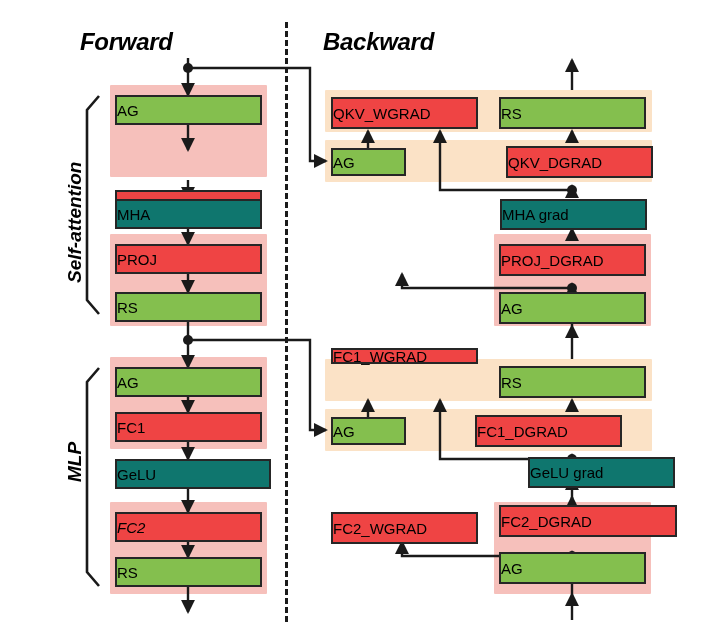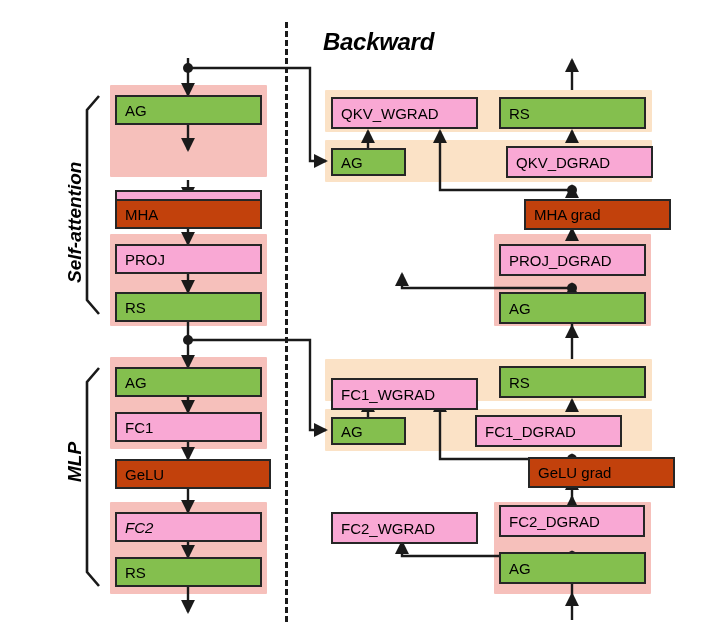--- a/index.html
+++ b/index.html
@@ -38,40 +38,40 @@
     border-radius: 1px;
   }
   .band.pink  { background: #f6c0bb; }
   .band.peach { background: #fbe2c6; }
   .node {
     position: absolute;
     box-sizing: border-box;
     border: 2px solid #262626;
     display: flex;
     align-items: center;
-    padding-left: 8px;
     font-size: 15px;
     color: #000000;
     line-height: 1;
     white-space: nowrap;
   }
   .node.green { background: #84bf4e; }
-  .node.blue  { background: #f9a8d4; }
-  .node.white { background: #c2410c; }
+  .node.blue  { background: #ef4444; }
+  .node.white { background: #0f766e; }
   #wires { position: absolute; left: 0; top: 0; }
   .divider {
     position: absolute;
     border-left: 3px dashed #1a1a1a;
   }
 </style>
 </head>
 <body>
 
 <div id="canvas">
 
+  <div class="hdr" style="left:80px; top:28px;">Forward</div>
   <div class="hdr" style="left:323px; top:28px;">Backward</div>
 
   <div class="divider" style="left:285px; top:22px; height:600px;"></div>
 
   <div class="side-label" style="left:64px; top:283px; transform:rotate(-90deg);">Self-attention</div>
   <div class="side-label" style="left:64px; top:482px; transform:rotate(-90deg);">MLP</div>
 
   <div class="band pink" style="left:110px; top:85px;  width:157px; height:92px;"></div>
   <div class="band pink" style="left:110px; top:234px; width:157px; height:92px;"></div>
 
@@ -170,29 +170,29 @@
   <div class="node green" style="left:115px; top:292px; width:147px; height:30px;">RS</div>
 
   <div class="node green" style="left:115px; top:367px; width:147px; height:30px;">AG</div>
   <div class="node blue" style="left:115px; top:412px; width:147px; height:30px;">FC1</div>
   <div class="node white" style="left:115px; top:459px; width:156px; height:30px;">GeLU</div>
   <div class="node blue" style="left:115px; top:512px; width:147px; height:30px;font-style:italic;">FC2</div>
   <div class="node green" style="left:115px; top:557px; width:147px; height:30px;">RS</div>
 
   <div class="node blue" style="left:331px; top:97px;  width:147px; height:32px;">QKV_WGRAD</div>
   <div class="node green" style="left:331px; top:148px; width:75px;  height:28px;">AG</div>
-  <div class="node blue" style="left:331px; top:378px; width:147px; height:32px;">FC1_WGRAD</div>
+  <div class="node blue" style="left:331px; top:348px; width:147px; height:16px;">FC1_WGRAD</div>
   <div class="node green" style="left:331px; top:417px; width:75px;  height:28px;">AG</div>
   <div class="node blue" style="left:331px; top:512px; width:147px; height:32px;">FC2_WGRAD</div>
 
   <div class="node green" style="left:499px; top:97px;  width:147px; height:32px;">RS</div>
   <div class="node blue" style="left:499px; top:146px; width:147px; height:32px;margin-left:7px;">QKV_DGRAD</div>
-  <div class="node white" style="left:524px; top:199px; width:147px; height:31px;">MHA grad</div>
+  <div class="node white" style="left:500px; top:199px; width:147px; height:31px;">MHA grad</div>
   <div class="node blue" style="left:499px; top:244px; width:147px; height:32px;">PROJ_DGRAD</div>
   <div class="node green" style="left:499px; top:292px; width:147px; height:32px;">AG</div>
 
   <div class="node green" style="left:499px; top:366px; width:147px; height:32px;">RS</div>
   <div class="node blue" style="left:475px; top:415px; width:147px; height:32px;">FC1_DGRAD</div>
   <div class="node white" style="left:528px; top:457px; width:147px; height:31px;">GeLU grad</div>
-  <div class="node blue" style="left:499px; top:505px; width:146px; height:32px;text-align:right;">FC2_DGRAD</div>
+  <div class="node blue" style="left:499px; top:505px; width:178px; height:32px;text-align:right;">FC2_DGRAD</div>
   <div class="node green" style="left:499px; top:552px; width:147px; height:32px;">AG</div>
 
 </div>
 
 </body></html>

